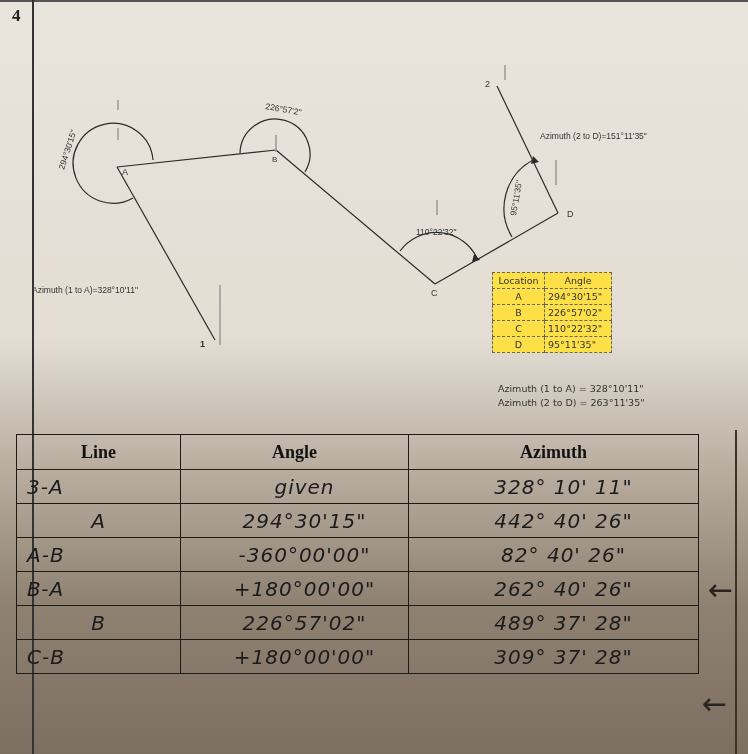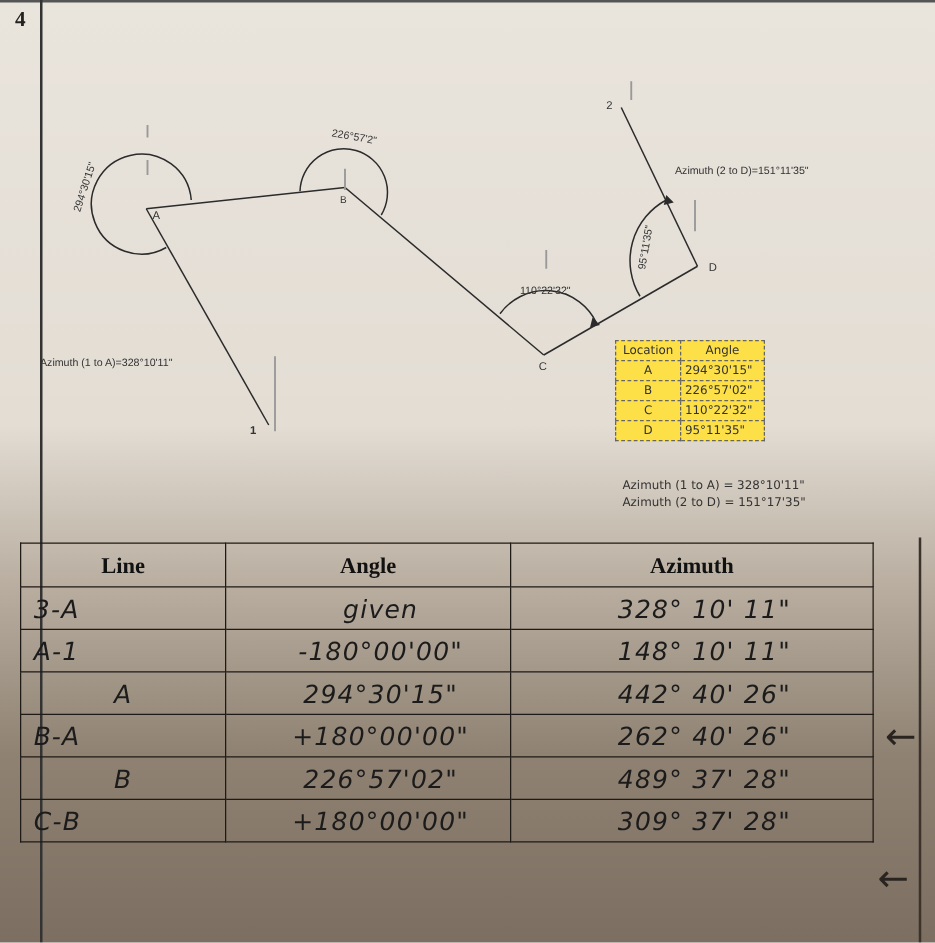--- a/index.html
+++ b/index.html
@@ -139,49 +139,49 @@
     </tr>
     <tr>
       <td class="loc">D</td>
       <td class="ang">95°11'35"</td>
     </tr>
   </tbody>
     </table>
 
   <div class="az-notes">
     <div>Azimuth (1 to A) = 328°10'11"</div>
-    <div>Azimuth (2 to D) = 151°17'35"</div>
+    <div>Azimuth (2 to D) = 263°11'35"</div>
   </div>
 
   <table class="work-table">
     <colgroup>
       <col class="col-line">
         <col class="col-angle">
         <col class="col-az">
     </colgroup>
     <tbody>
         <tr>
       <th>Line</th>
       <th>Angle</th>
       <th>Azimuth</th>
     </tr>
     <tr>
       <td class="line-cell">3-A</td>
       <td class="angle-cell">given</td>
       <td class="az-cell">328° 10' 11"</td>
     </tr>
     <tr>
-      <td class="line-cell">A-1</td>
-      <td class="angle-cell">-180°00'00"</td>
-      <td class="az-cell">148° 10' 11"</td>
-    </tr>
-    <tr>
       <td class="line-cell center">A</td>
       <td class="angle-cell">294°30'15"</td>
       <td class="az-cell">442° 40' 26"</td>
+    </tr>
+    <tr>
+      <td class="line-cell">A-B</td>
+      <td class="angle-cell">-360°00'00"</td>
+      <td class="az-cell">82° 40' 26"</td>
     </tr>
     <tr>
       <td class="line-cell">B-A</td>
       <td class="angle-cell">+180°00'00"</td>
       <td class="az-cell">262° 40' 26"</td>
     </tr>
     <tr>
       <td class="line-cell center">B</td>
       <td class="angle-cell">226°57'02"</td>
       <td class="az-cell">489° 37' 28"</td>

